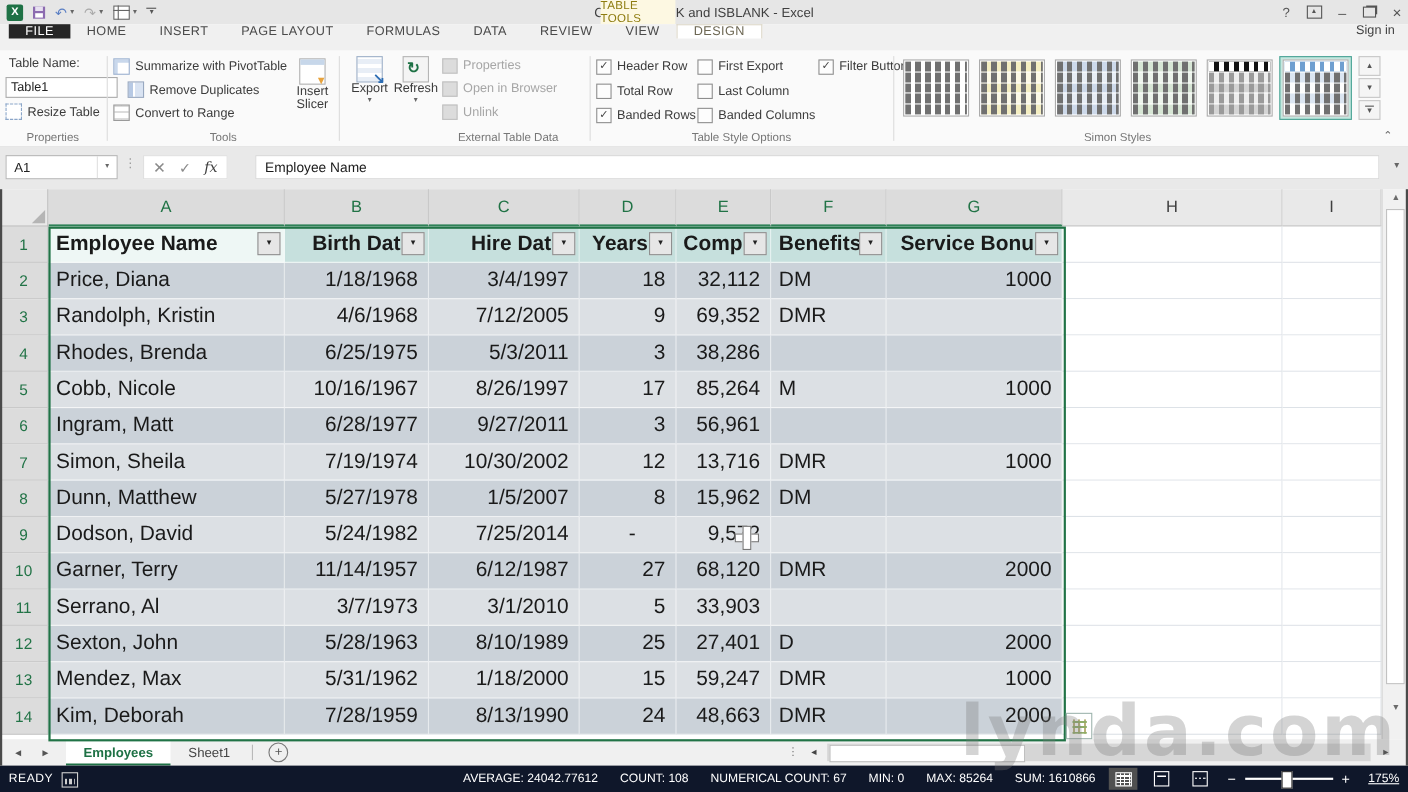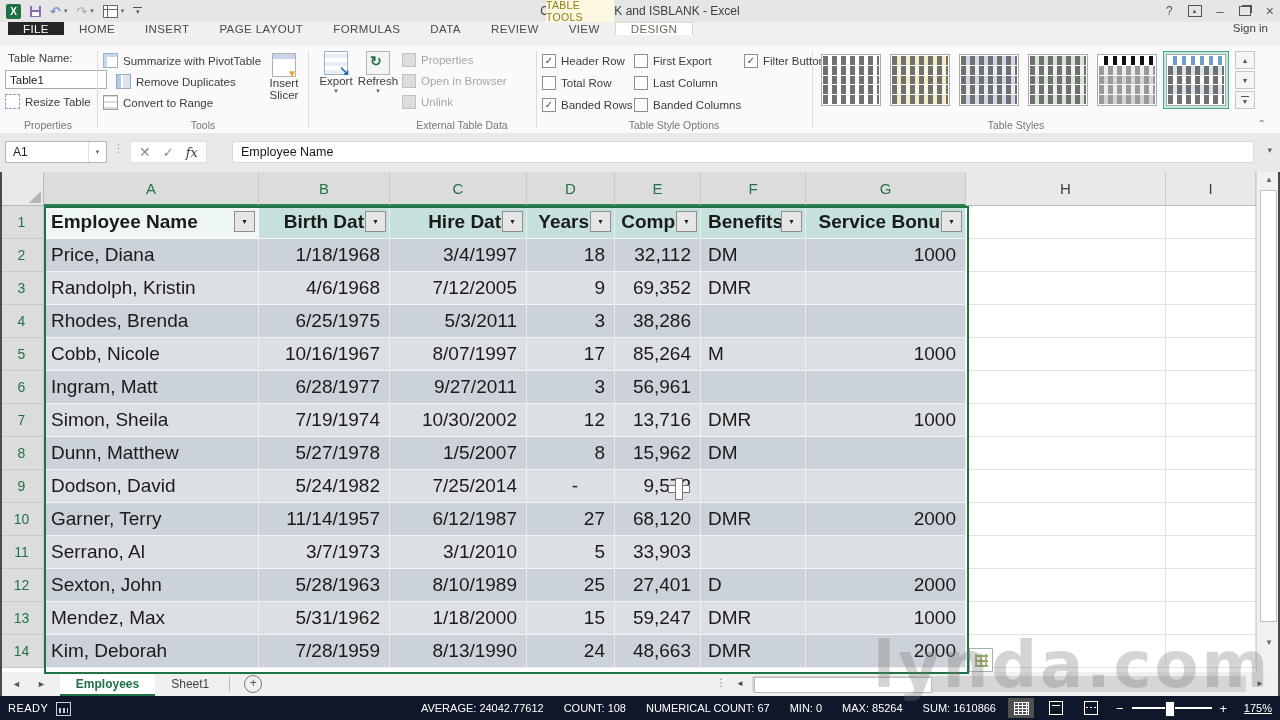--- a/index.html
+++ b/index.html
@@ -361,21 +361,21 @@
         </div>
         <div class="gal-arrows">
           <div class="gal-btn">▲</div>
           <div class="gal-btn">▼</div>
           <div class="gal-btn">
             <span class="bar"></span>
             <span>▼</span>
           </div>
         </div>
       </div>
-    <div class="rlabel" style="left:816px;width:400px;">Table Styles</div>
+    <div class="rlabel" style="left:816px;width:400px;">Simon Styles</div>
     <div class="collapse">⌃</div>
   </div>
 
   <div class="fstrip">
     <div class="namebox">
       <span class="nb-t">A1</span>
       <span class="nb-dd">▾</span>
     </div>
     <div class="fdots">⋮</div>
     <div class="fbtns">
@@ -460,21 +460,21 @@
       <div class="cell sa al-r">5/3/2011</div>
       <div class="cell sa al-r">3</div>
       <div class="cell sa al-r">38,286</div>
       <div class="cell sa al-l"></div>
       <div class="cell sa al-r"></div>
       <div class="cell empty"></div>
       <div class="cell empty"></div>
       <div class="rh">5</div>
       <div class="cell sb al-l">Cobb, Nicole</div>
       <div class="cell sb al-r">10/16/1967</div>
-      <div class="cell sb al-r">8/07/1997</div>
+      <div class="cell sb al-r">8/26/1997</div>
       <div class="cell sb al-r">17</div>
       <div class="cell sb al-r">85,264</div>
       <div class="cell sb al-l">M</div>
       <div class="cell sb al-r">1000</div>
       <div class="cell empty"></div>
       <div class="cell empty"></div>
       <div class="rh">6</div>
       <div class="cell sa al-l">Ingram, Matt</div>
       <div class="cell sa al-r">6/28/1977</div>
       <div class="cell sa al-r">9/27/2011</div>

